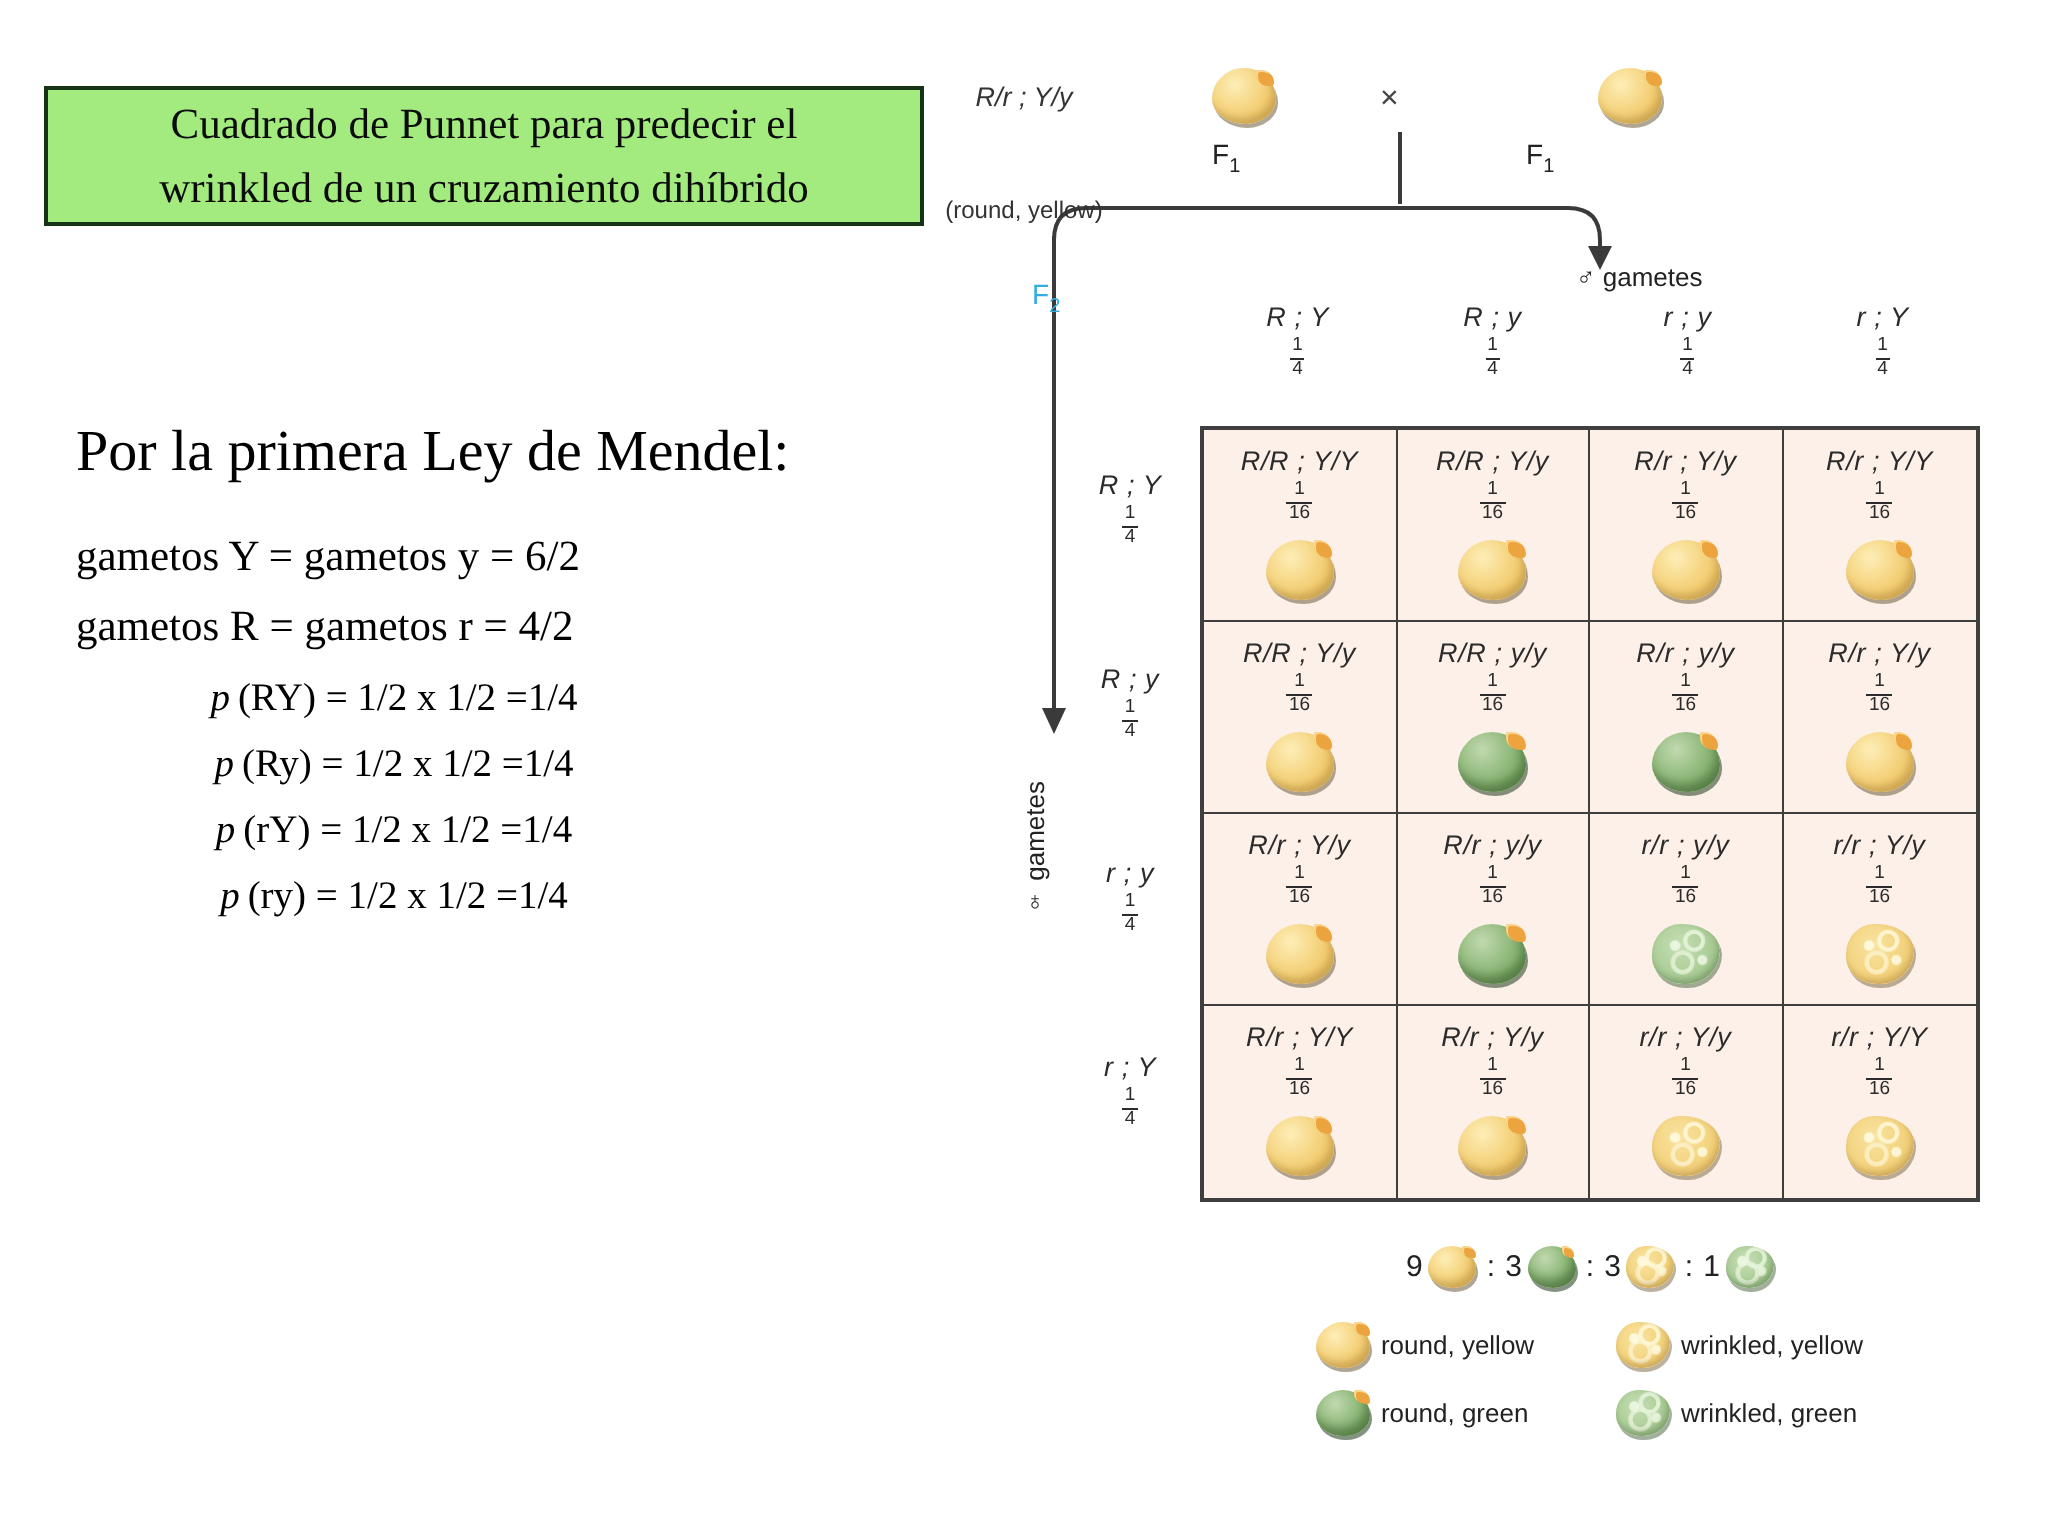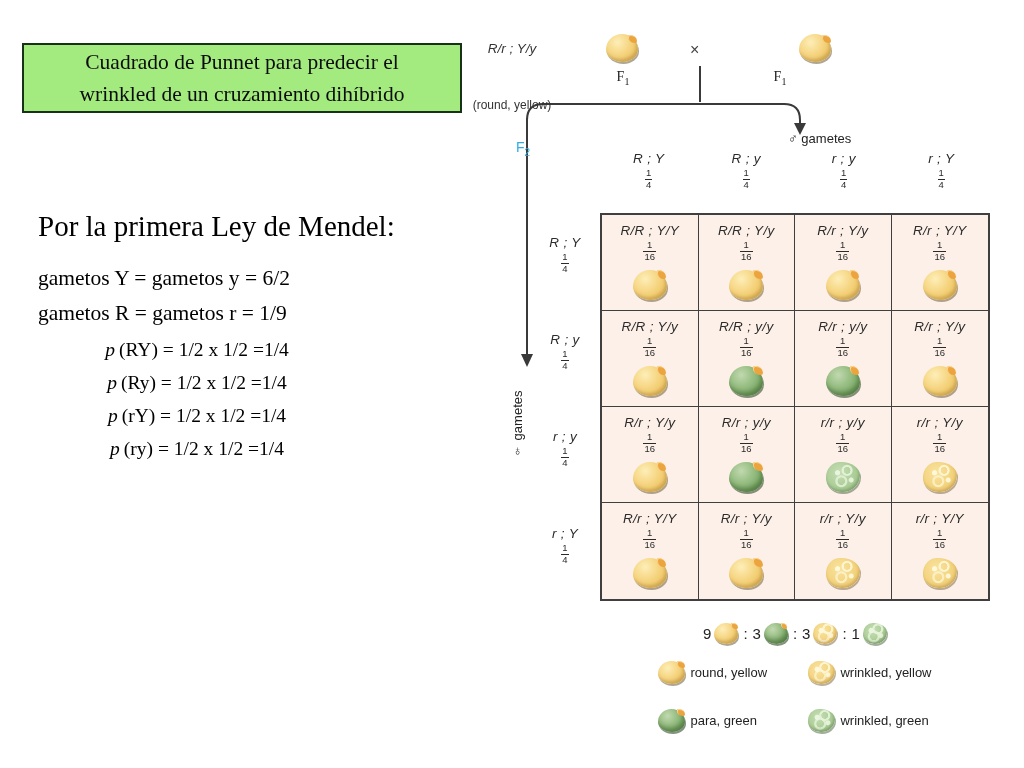--- a/index.html
+++ b/index.html
@@ -27,21 +27,21 @@
   
   .connector{position:absolute;left:0;top:0;pointer-events:none;}
 
   
   .parent-genotype{position:absolute;left:458px;top:41px;width:108px;text-align:center;
     font-size:13.5px;font-style:italic;color:#333;}
   .parent-phenotype{position:absolute;left:458px;top:58px;width:108px;text-align:center;
     font-size:12px;color:#333;margin-top:40px;}
   .pea-f1-left{position:absolute;left:606px;top:34px;}
   .pea-f1-right{position:absolute;left:763px;top:34px;}
-  .f-label{position:absolute;width:34px;text-align:center;font-size:14px;color:#222;font-family:Liberation Serif, serif;}
+  .f-label{position:absolute;width:34px;font-size:14px;color:#222;}
   .f-label sub{font-size:10px;}
   .f1-left{left:606px;top:69px;}
   .f1-right{left:763px;top:69px;}
   .times{position:absolute;left:690px;top:41px;font-size:16px;color:#444;}
   .male-gametes{position:absolute;left:788px;top:131px;font-size:13px;color:#222;}
   .f2-label{position:absolute;left:488px;top:139px;font-size:14px;color:var(--f2-blue);margin-left:28px;}
   .f2-label sub{font-size:10px;}
   .female-gametes{position:absolute;left:510px;top:369px;height:90px;
     writing-mode:vertical-rl;transform:rotate(180deg);font-size:13px;color:#222;}
 
@@ -98,39 +98,39 @@
       radial-gradient(circle 8px at 45% 64%,transparent 3.5px,rgba(225,240,210,.9) 4px 5.5px,transparent 6.5px),
       radial-gradient(circle 6px at 74% 60%,rgba(235,246,225,.9) 0 2px,transparent 3px),
       radial-gradient(circle at 40% 35%,#c6deb4 0%,#abcd97 55%,#97bf82 100%);
     box-shadow:inset -1px -2px 3px rgba(60,90,50,.35),1px 2px 0 rgba(70,95,60,.5);}
 
   
   #ratio{position:absolute;left:600px;top:618px;width:390px;height:30px;display:flex;
     align-items:center;justify-content:center;gap:3px;font-size:15px;color:#222;}
   .ratio-sep{margin:0 2px;}
   #legend{position:absolute;left:600px;top:661px;width:390px;display:grid;
-    grid-template-columns:150px auto;row-gap:25px;justify-content:center;}
+    grid-template-columns:150px auto;row-gap:11px;justify-content:center;}
   .legend-item{display:flex;align-items:center;gap:5px;font-size:13px;color:#222;}
 </style>
 </head>
 <body>
 
 
 
 
 <div class="title-box">
   <div>Cuadrado de Punnet para predecir el</div>
   <div>wrinkled de un cruzamiento dihíbrido</div>
 </div>
 
 
 <div class="intro-line serif">Por la primera Ley de Mendel:</div>
 <div id="gamete-lines" class="serif">
     <div class="gamete-line">gametos Y = gametos y = 6/2</div>
-    <div class="gamete-line">gametos R = gametos r = 1/9</div>
+    <div class="gamete-line">gametos R = gametos r = 4/2</div>
   </div>
 <div id="prob-lines" class="serif">
     <div class="prob-line"><i>p</i><span>(RY) = 1/2 x 1/2 =1/4</span></div>
     <div class="prob-line"><i>p</i><span>(Ry) = 1/2 x 1/2 =1/4</span></div>
     <div class="prob-line"><i>p</i><span>(rY) = 1/2 x 1/2 =1/4</span></div>
     <div class="prob-line"><i>p</i><span>(ry) = 1/2 x 1/2 =1/4</span></div>
   </div>
 
 
 <svg class="connector" width="1024" height="768" viewBox="0 0 1024 768">
@@ -363,21 +363,21 @@
     <div class="legend-item">
       <span class="pea pea--md pea-round-yellow"></span>
       <span class="legend-label">round, yellow</span>
     </div>
     <div class="legend-item">
       <span class="pea pea--md pea-wrinkled-yellow"></span>
       <span class="legend-label">wrinkled, yellow</span>
     </div>
     <div class="legend-item">
       <span class="pea pea--md pea-round-green"></span>
-      <span class="legend-label">para, green</span>
+      <span class="legend-label">round, green</span>
     </div>
     <div class="legend-item">
       <span class="pea pea--md pea-wrinkled-green"></span>
       <span class="legend-label">wrinkled, green</span>
     </div>
   </div>
 
 
 
 

